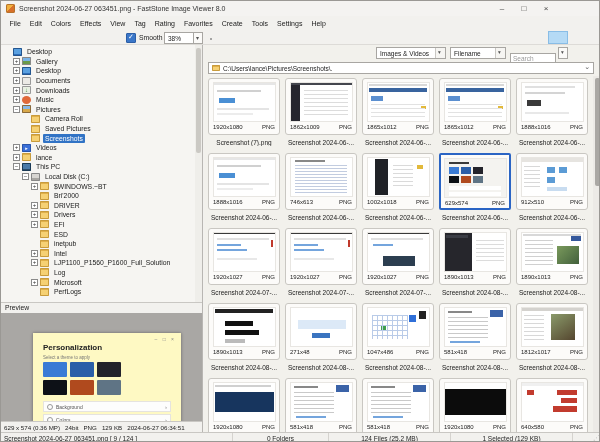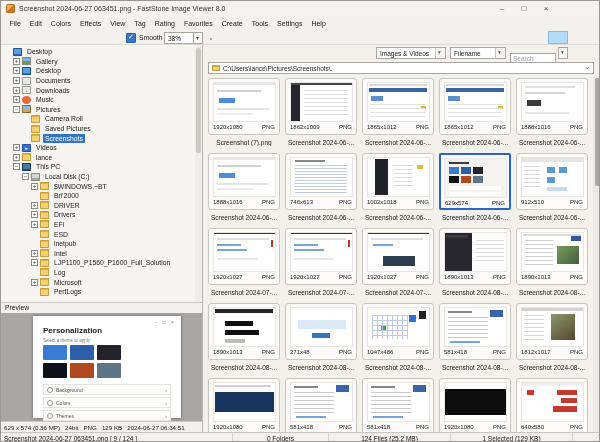--- a/index.html
+++ b/index.html
@@ -52,21 +52,21 @@
   .ic-videos::after{content:"▸";display:block;font-size:5px;line-height:8px;text-align:center;color:#fff;}
   .ic-folder{background:linear-gradient(180deg,#e0b04a 0 2px,#f6d173 2px);box-shadow:inset 0 0 0 1px #c89b3c;}
   .ic-pc{background:linear-gradient(180deg,#4a7aa8 0 70%,#2a4a68 70%);box-shadow:inset 0 0 0 1px #1a3a55;}
   .ic-disk{background:linear-gradient(180deg,#d8d6d2 0 60%,#a8a6a2 60%);box-shadow:inset 0 0 0 1px #888;}
   .tlbl{font-size:6.8px;color:#1a1a1a;padding:0 2px;line-height:9px;}
   .tlbl.sel{background:#3173c5;color:#fff;border-radius:1px;}
 
   
   .pvhdr{position:absolute;left:0;top:257px;width:100%;height:11px;border-top:1px solid #c9c7c3;box-sizing:border-box;background:#f2f1ee;font-size:6.8px;color:#222;padding:1px 0 0 4px;}
   .pvbox{position:absolute;left:0;top:268px;width:201px;height:108px;background:#a9a7a4;overflow:hidden;}
-  .pvcard{position:absolute;left:32px;top:3px;width:148px;height:102px;background:#ffffff;box-shadow:0 0 3px rgba(0,0,0,.4);text-align:center;}
+  .pvcard{position:absolute;left:32px;top:20px;width:148px;height:102px;background:#fef9c3;box-shadow:0 0 3px rgba(0,0,0,.4);text-align:center;}
   .pvwc{position:absolute;right:5px;top:3px;font-size:5px;color:#888;letter-spacing:2px;}
   .pvtitle{position:absolute;left:10px;top:10px;font-size:8px;font-weight:bold;color:#222;}
   .pvsub{position:absolute;left:10px;top:22px;font-size:4.5px;color:#777;}
   .pvgrid{position:absolute;left:10px;top:29px;display:grid;grid-template-columns:repeat(3,24px);gap:3px;}
   .pvsq{width:24px;height:15px;border-radius:1px;}
   .pvrows{position:absolute;left:10px;top:68px;width:128px;}
   .pvrow{height:9px;margin-bottom:2px;background:#fdfdfc;border:0.5px solid #e5e3df;display:flex;align-items:center;font-size:5px;color:#555;padding:0 3px;}
   .pvdot{width:4px;height:4px;border:1px solid #999;border-radius:50%;margin-right:3px;flex:none;}
   .pvchev{margin-left:auto;}
   .pvchev::after{content:"›";font-size:6px;color:#888;}

